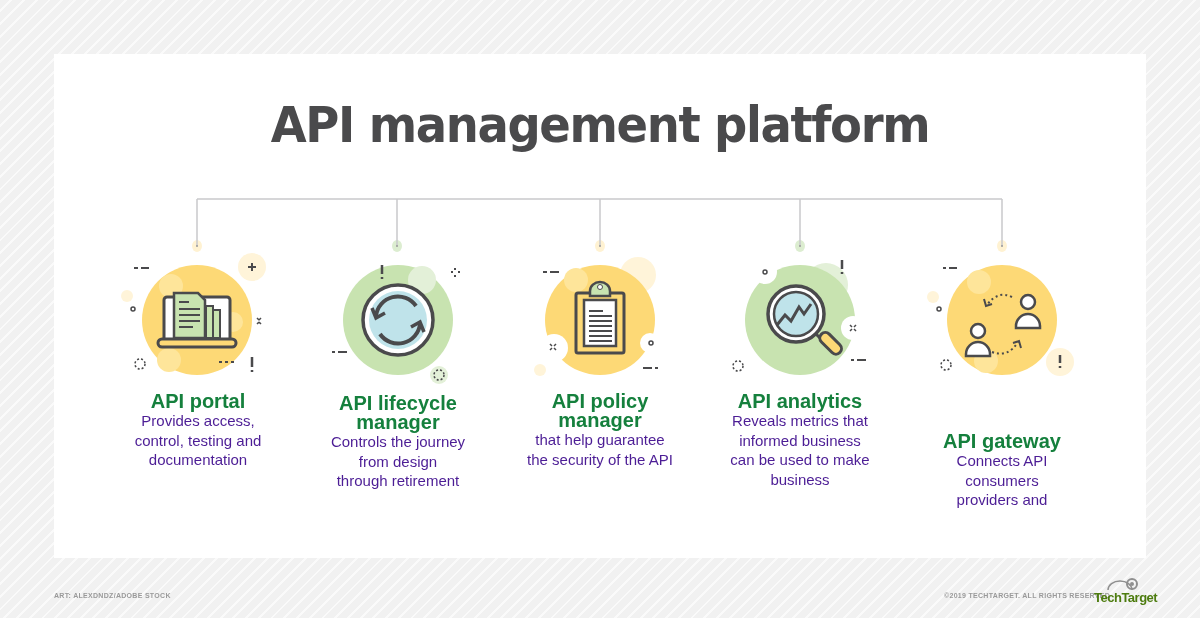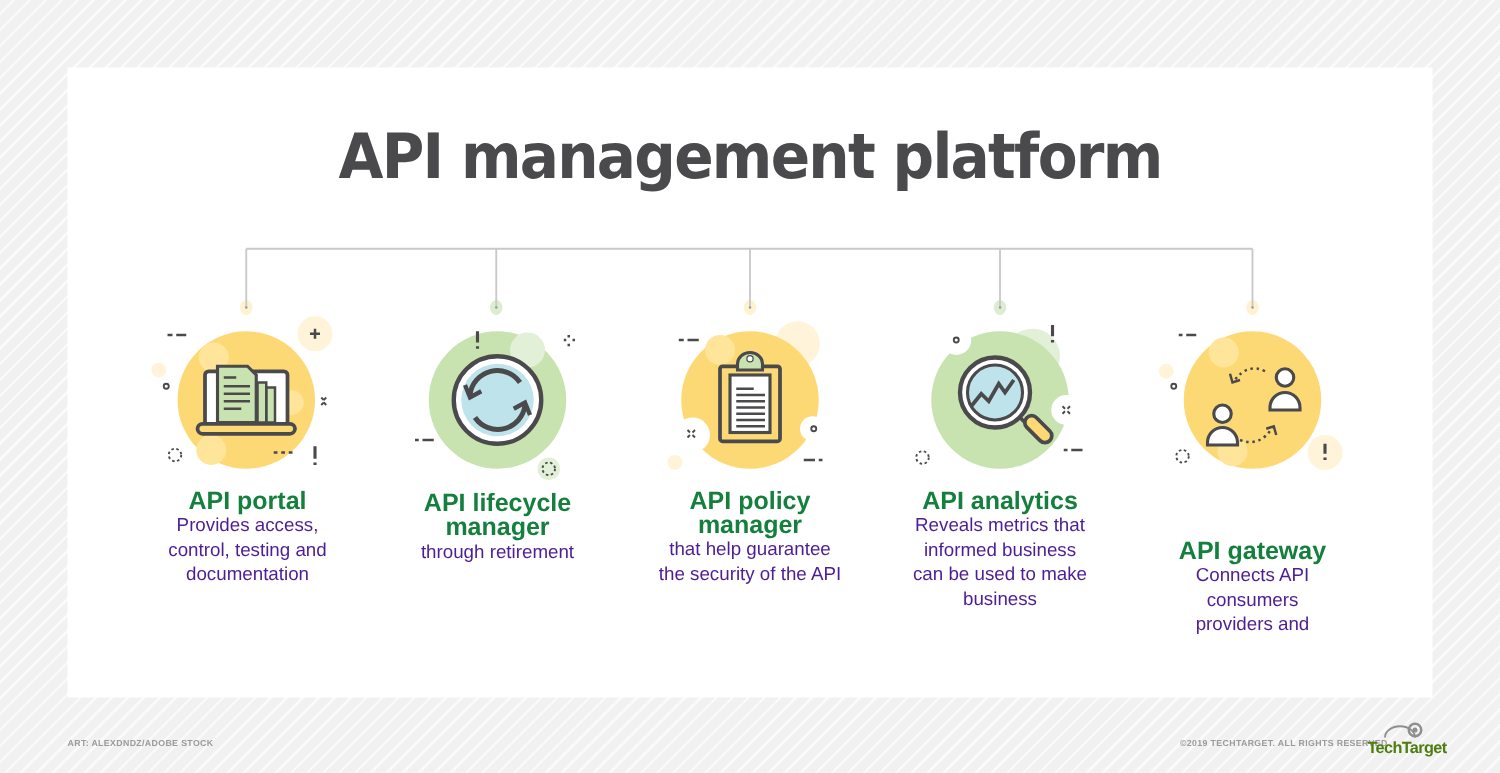--- a/index.html
+++ b/index.html
@@ -102,20 +102,22 @@
     <path d="M74 78 l4 10 l9 -5" fill="none" stroke="#4a4a4c" stroke-width="3.5"></path>
     <path d="M122 94 A22 22 0 0 1 82 104" fill="none" stroke="#4a4a4c" stroke-width="4"></path>
     <path d="M126 102 l-4 -10 l-9 5" fill="none" stroke="#4a4a4c" stroke-width="3.5"></path>
     <path d="M84 35 v9 M84 47 v2" stroke="#4a4a4c" stroke-width="2.5"></path>
     <path d="M153 42 h2 M160 42 h2 M157 38 v2 M157 45 v2" stroke="#4a4a4c" stroke-width="2"></path>
     <path d="M34 122 h3 M40 122 h9" stroke="#4a4a4c" stroke-width="2"></path>
   </svg>
   <div class="label" style="top:164px;">
     <div class="name">API lifecycle</div>
     <div class="name">manager</div>
+    <div class="desc">Controls the journey</div>
+    <div class="desc">from design</div>
     <div class="desc">through retirement</div>
   </div>
 </div>
 
 <div class="item" style="left:500px;">
   <svg class="icon" width="200" height="160">
     <circle cx="138" cy="45" r="18" fill="#fff4d9"></circle>
     <circle cx="100" cy="90" r="55" fill="#fdd976"></circle>
     <circle cx="76" cy="50" r="12" fill="#fee59a"></circle>
     <circle cx="54" cy="118" r="14" fill="#fff"></circle>

